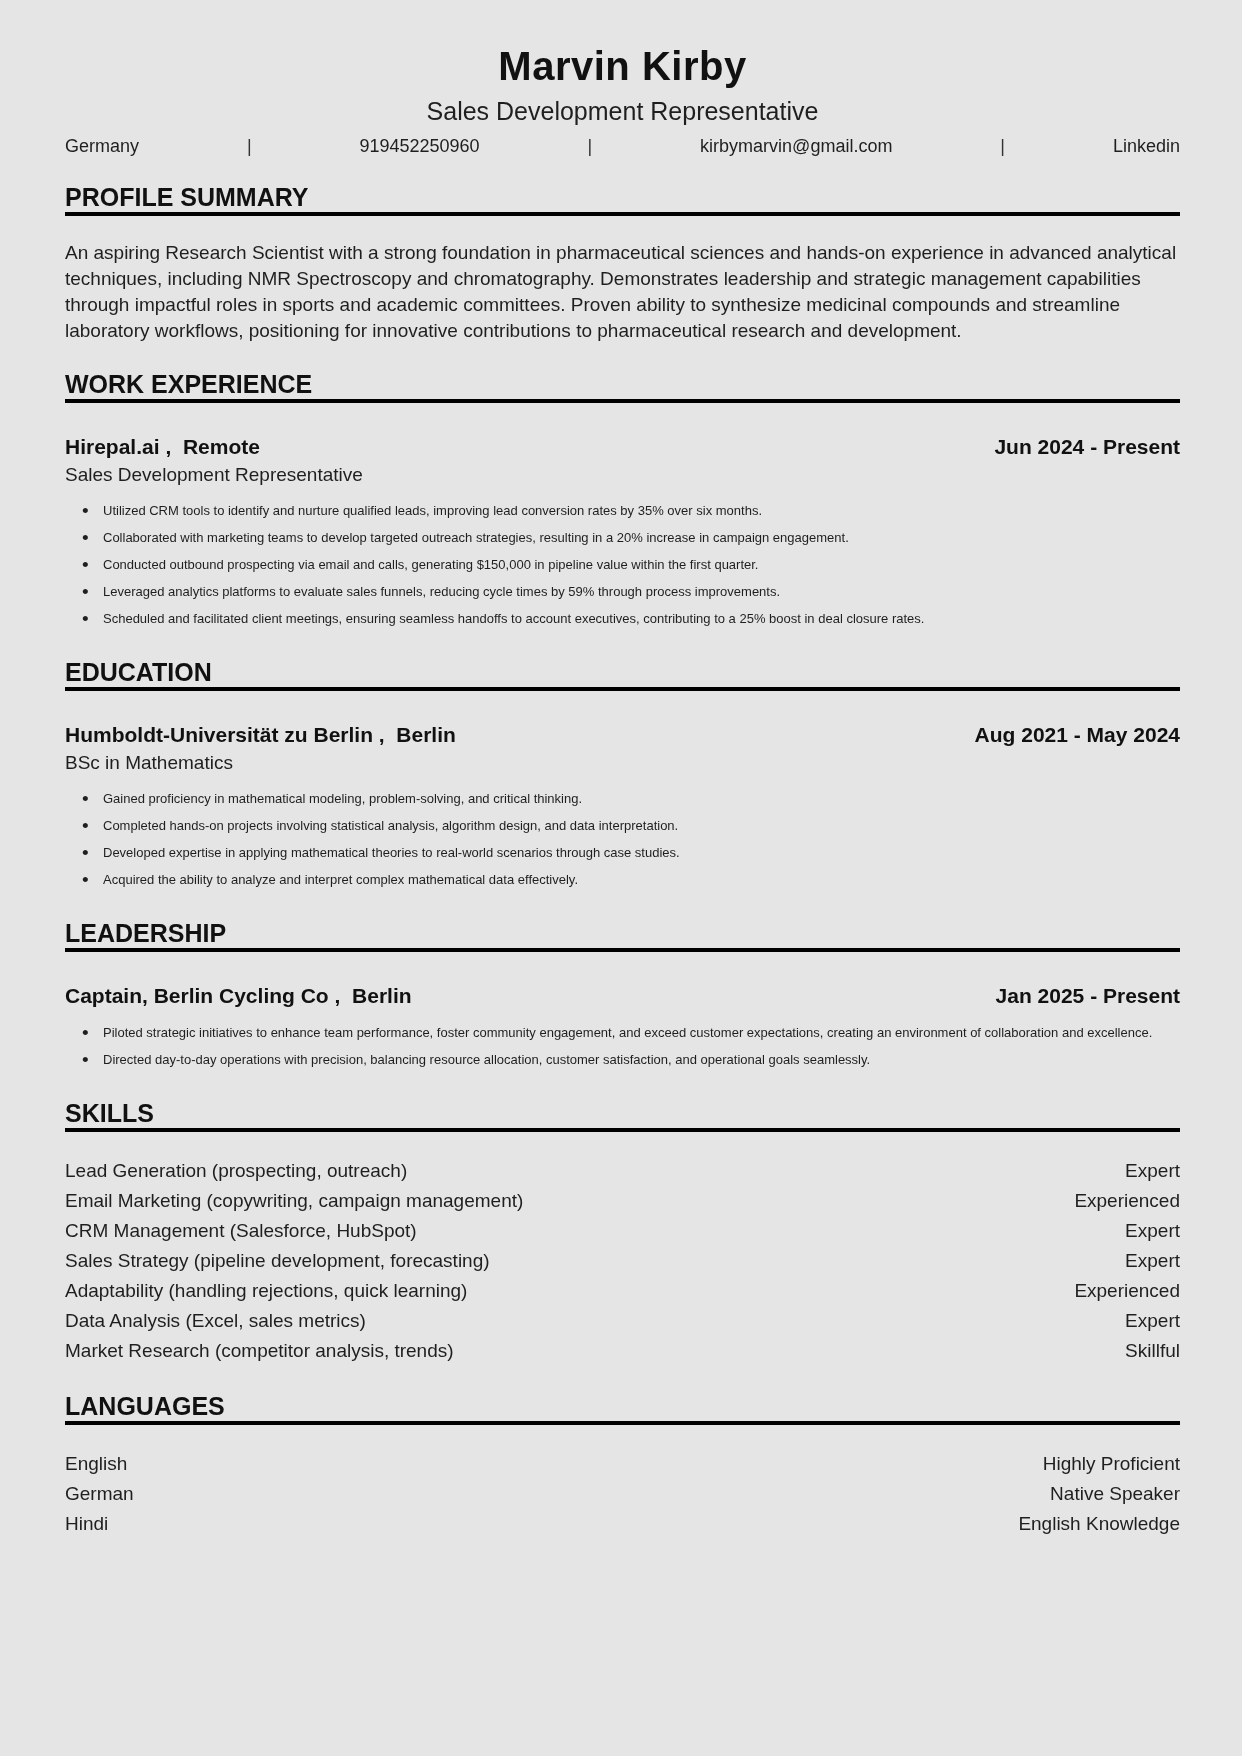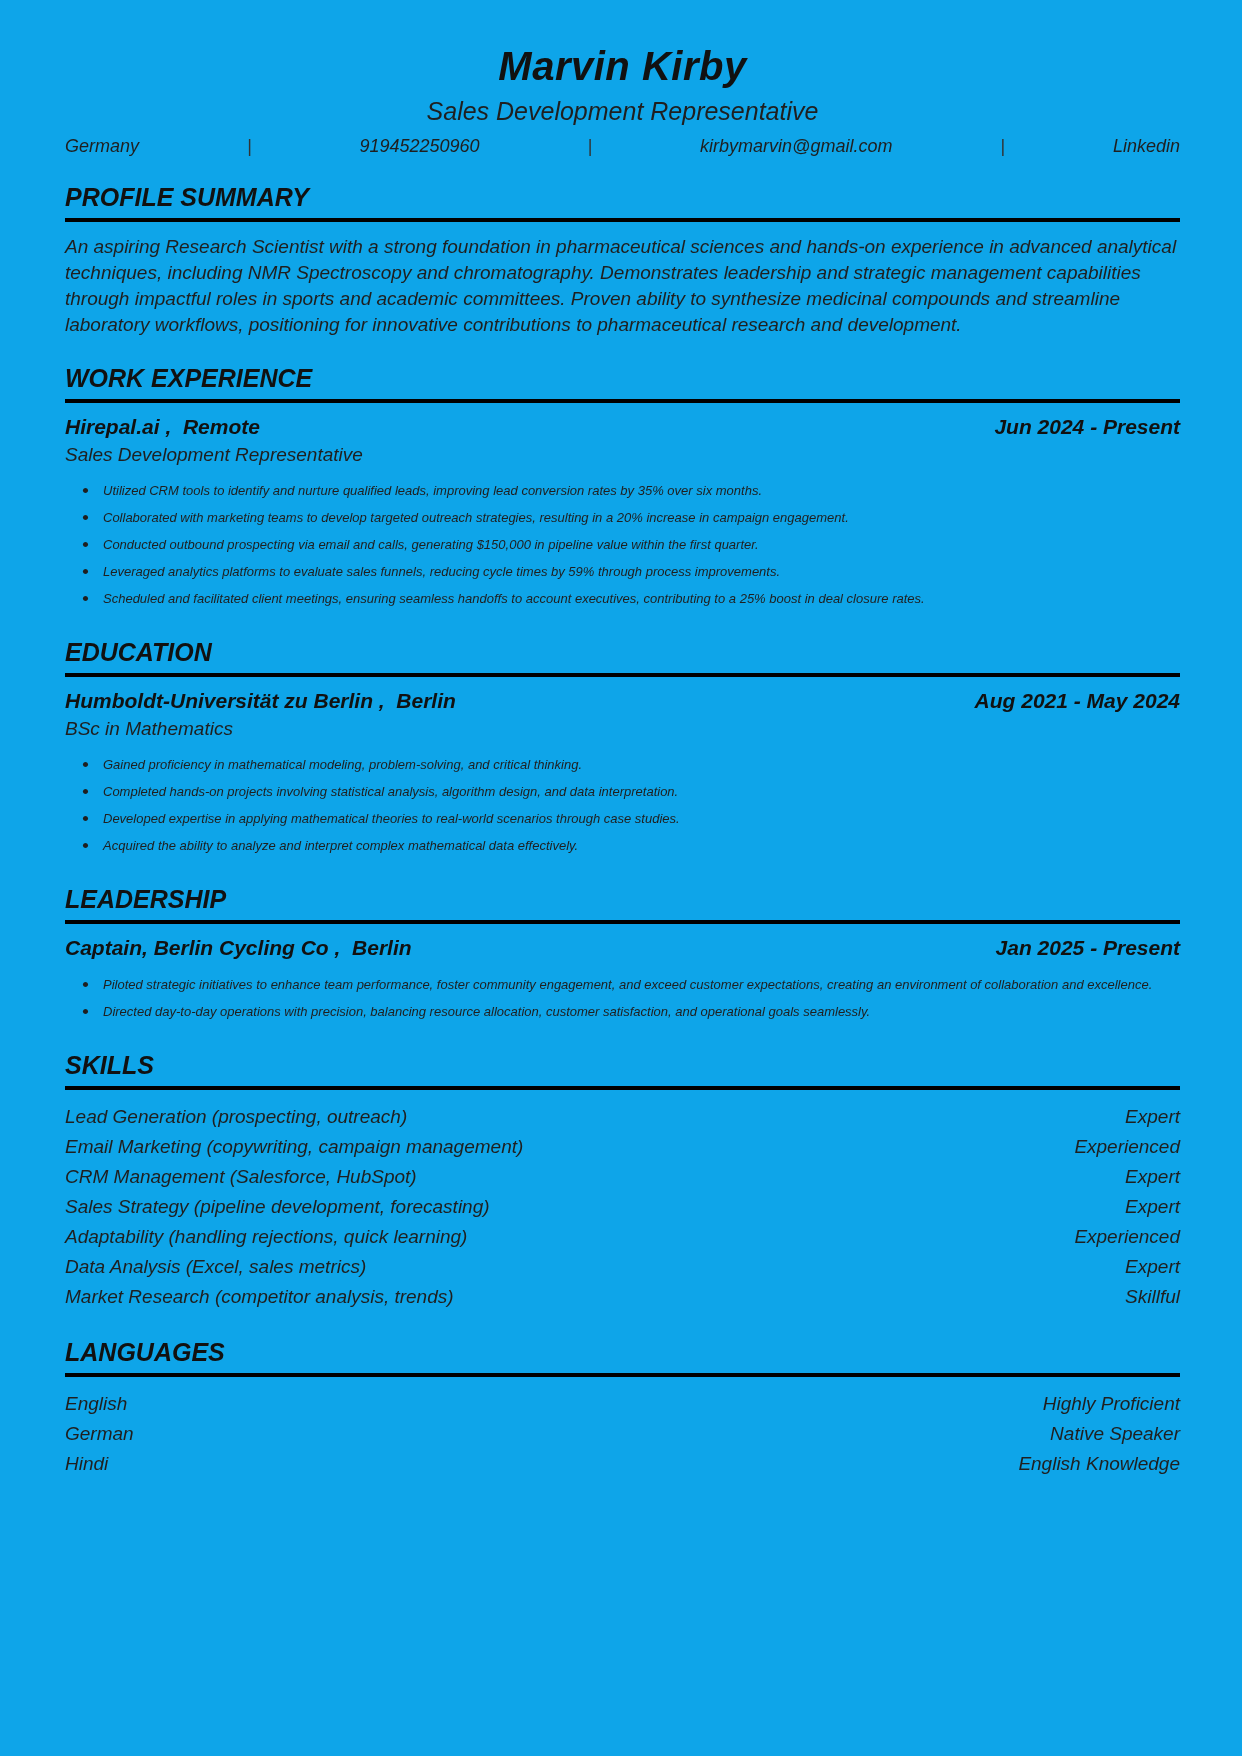--- a/index.html
+++ b/index.html
@@ -8,22 +8,21 @@
     width: 1242px;
     min-height: 1756px;
     margin: 0 auto;
     font-family: "Liberation Sans", sans-serif;
     color: #1f1f1f;
   }
   .page {
     width: 1242px;
     min-height: 1756px;
     padding: 44px 62px 60px 65px;
-    background: #0ea5e9;
-    font-style: italic;
+    background: #e5e5e5;
   }
   
   .resume-header { text-align: center; }
   .name {
     font-size: 40px;
     font-weight: 700;
     letter-spacing: 0.5px;
     color: #111111;
   }
   .job-title {
@@ -41,41 +40,40 @@
     gap: 18px;
     color: #1f1f1f;
   }
   .contact-line .sep { color: #333333; font-weight: 300; }
   
   .section { margin-top: 26px; }
   .section-heading {
     font-size: 25px;
     font-weight: 700;
     color: #111111;
-    padding-bottom: 6px;
     border-bottom: 4px solid #000000;
-    margin-bottom: 12px;
+    margin-bottom: 24px;
   }
   .summary-text {
     font-size: 19px;
     line-height: 26px;
     margin-top: 0;
     text-align: left;
   }
   .entry { margin-top: 4px; }
   .entry-head {
     display: flex;
     justify-content: space-between;
     align-items: baseline;
     font-size: 21px;
     font-weight: 700;
     color: #111111;
     white-space: pre-wrap;
   }
-  .entry-dates { font-size: 21px; font-weight: 700; white-space: nowrap; }
+  .entry-dates { font-size: 21px; font-weight: 700; white-space: nowrap; margin-top: 8px; }
   .entry-role {
     font-size: 19px;
     margin-top: 5px;
     color: #1f1f1f;
   }
   ul.bullets {
     list-style: none;
     margin-top: 12px;
   }
   ul.bullets li {

